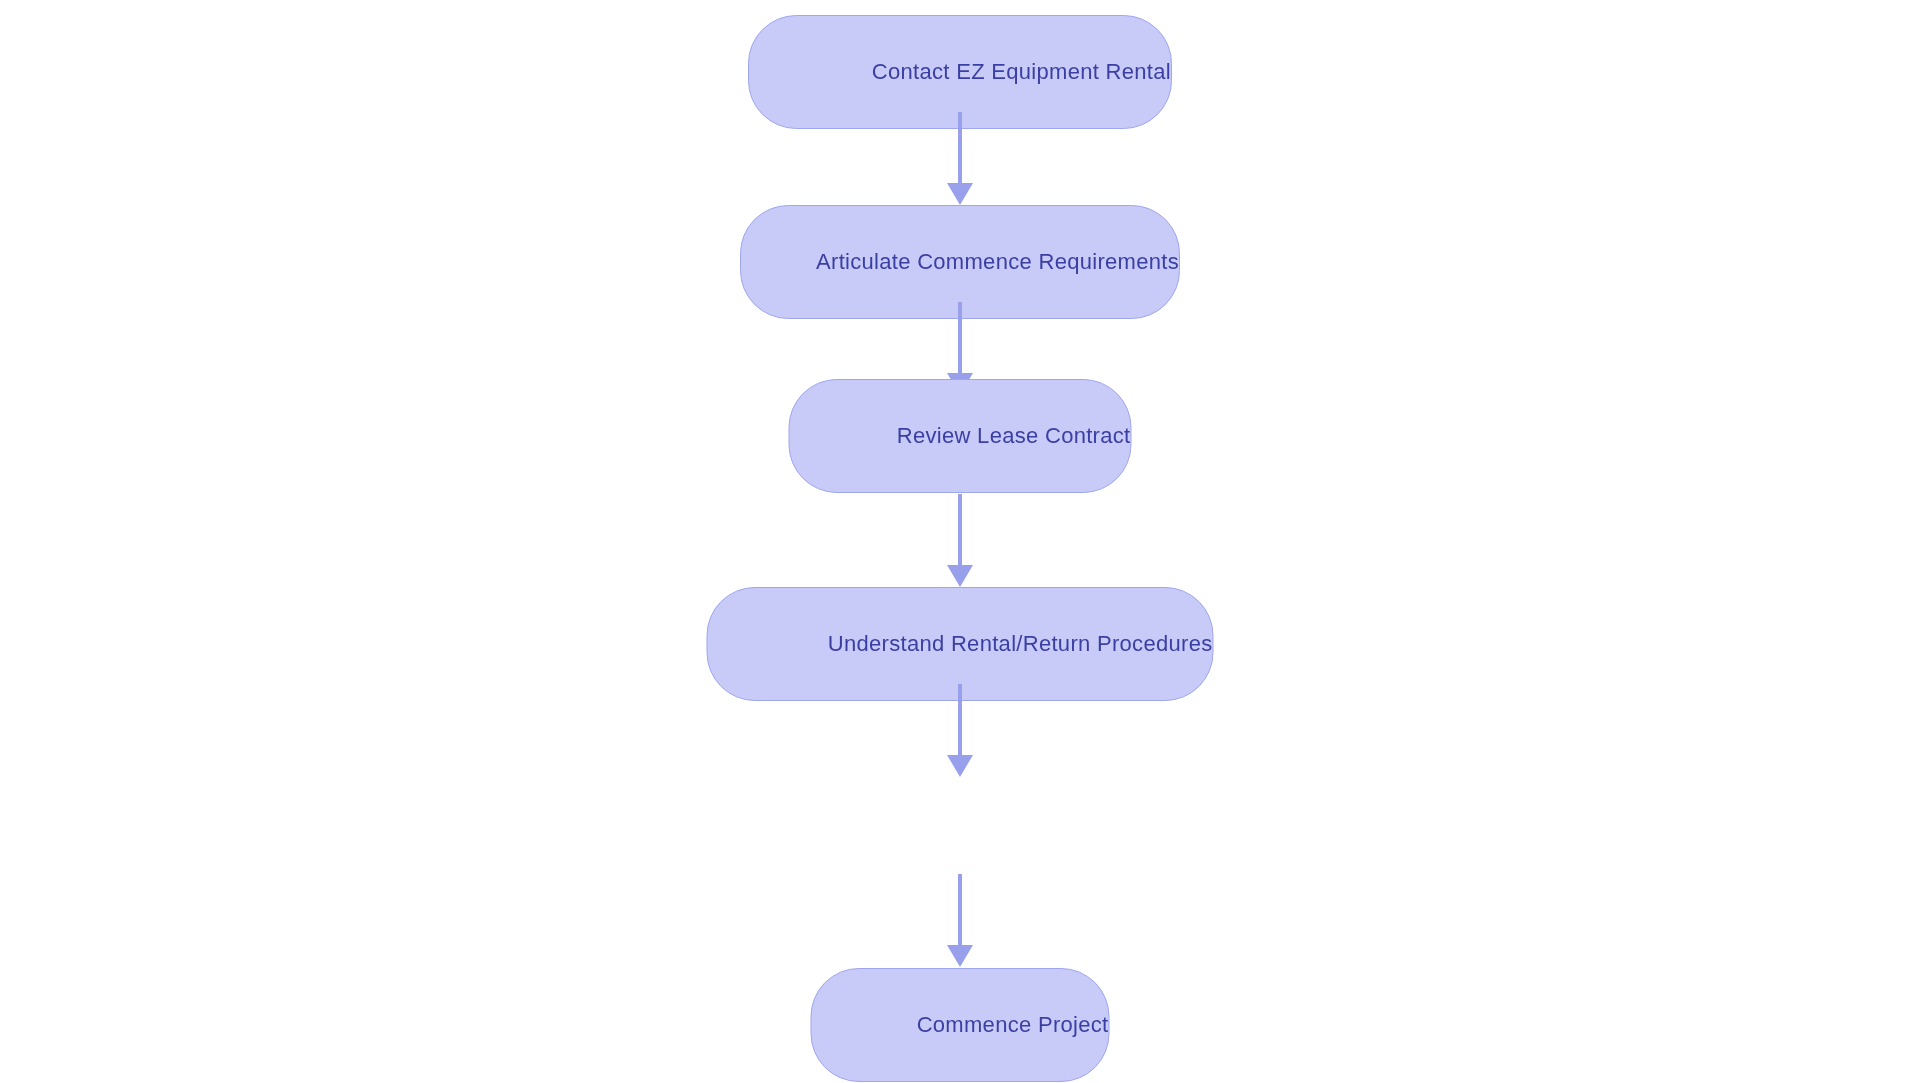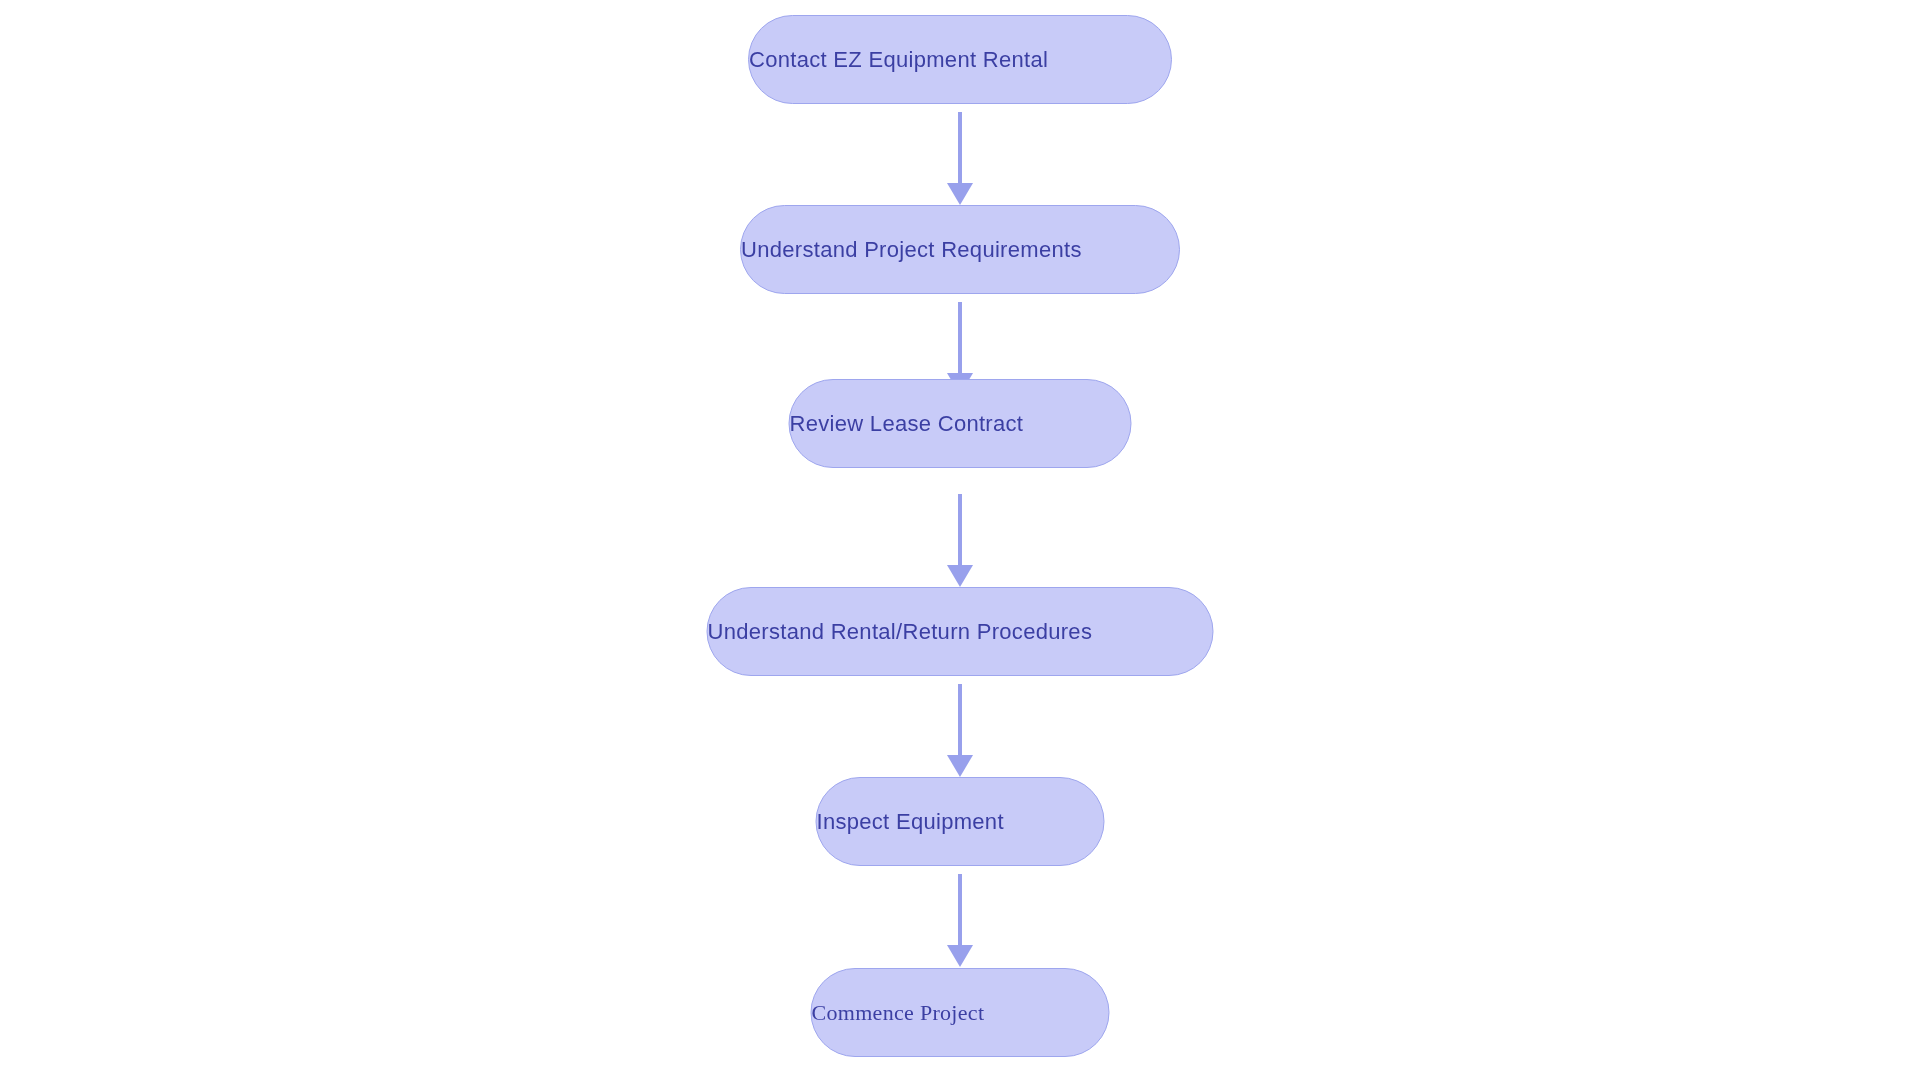--- a/index.html
+++ b/index.html
@@ -12,41 +12,41 @@
     position: relative;
     width: 1920px;
     height: 1083px;
     background: var(--background, #ffffff);
     overflow: hidden;
   }
   .node {
     position: absolute;
     left: 50%;
     transform: translateX(-50%);
-    height: 89px;
+    height: 114px;
     border-radius: 48.5px;
     background: var(--node-fill, #c8cbf8);
     border: 1.5px solid var(--node-border, #9ea6ee);
     box-sizing: border-box;
     display: flex;
     align-items: center;
-    justify-content: flex-start;
+    justify-content: flex-end;
   }
   .node-label {
     color: var(--node-text, #3b3fa3);
     font-size: 22px;
     letter-spacing: 0.3px;
     white-space: nowrap;
   }
   .n1 { top: 15px;  width: 424px; }
   .n2 { top: 205px; width: 440px; }
   .n3 { top: 379px; width: 343px; }
   .n4 { top: 587px; width: 507px; }
   .n5 { top: 777px; width: 289px; }
-  .n6 { top: 968px; width: 299px; font-family: Liberation Serif, serif; }
+  .n6 { top: 968px; width: 299px; }
 
   .arrow {
     position: absolute;
     left: 50%;
     transform: translateX(-50%);
     width: 26px;
     height: 93px;
     display: flex;
     flex-direction: column;
     align-items: center;
@@ -77,21 +77,21 @@
   <div class="node n1">
     <span class="node-label">Contact EZ Equipment Rental</span>
   </div>
 
   <div class="arrow a1">
     <div class="shaft"></div>
     <div class="head"></div>
   </div>
 
   <div class="node n2">
-    <span class="node-label">Understand Project Requirements</span>
+    <span class="node-label">Articulate Commence Requirements</span>
   </div>
 
   <div class="arrow a2">
     <div class="shaft"></div>
     <div class="head"></div>
   </div>
 
   <div class="node n3">
     <span class="node-label">Review Lease Contract</span>
   </div>
@@ -103,23 +103,20 @@
 
   <div class="node n4">
     <span class="node-label">Understand Rental/Return Procedures</span>
   </div>
 
   <div class="arrow a4">
     <div class="shaft"></div>
     <div class="head"></div>
   </div>
 
-  <div class="node n5">
-    <span class="node-label">Inspect Equipment</span>
-  </div>
 
   <div class="arrow a5">
     <div class="shaft"></div>
     <div class="head"></div>
   </div>
 
   <div class="node n6">
     <span class="node-label">Commence Project</span>
   </div>
 

